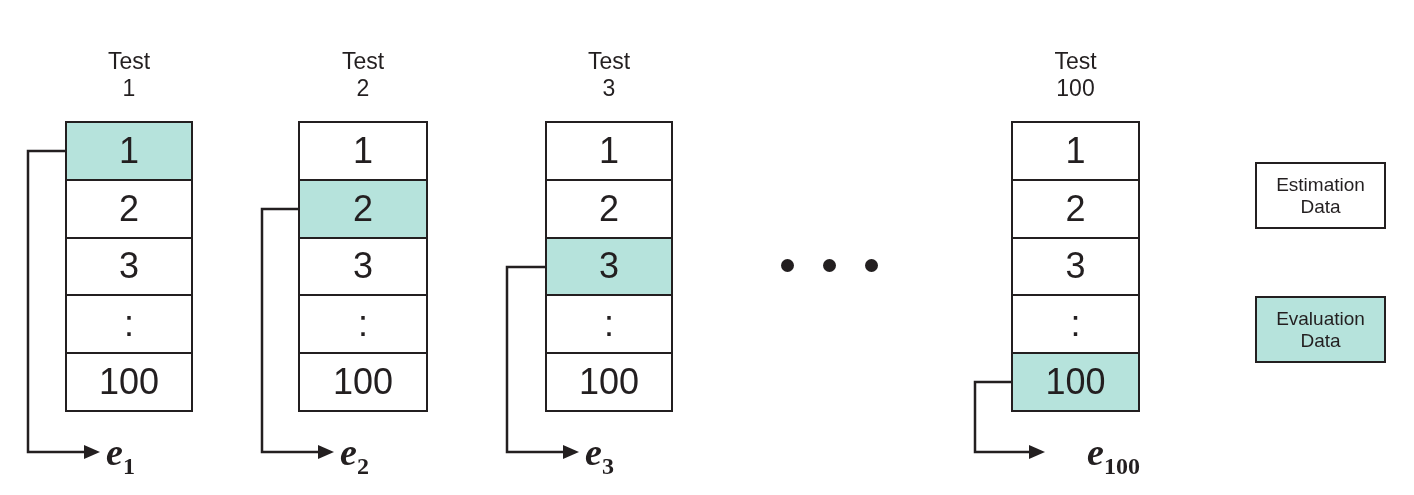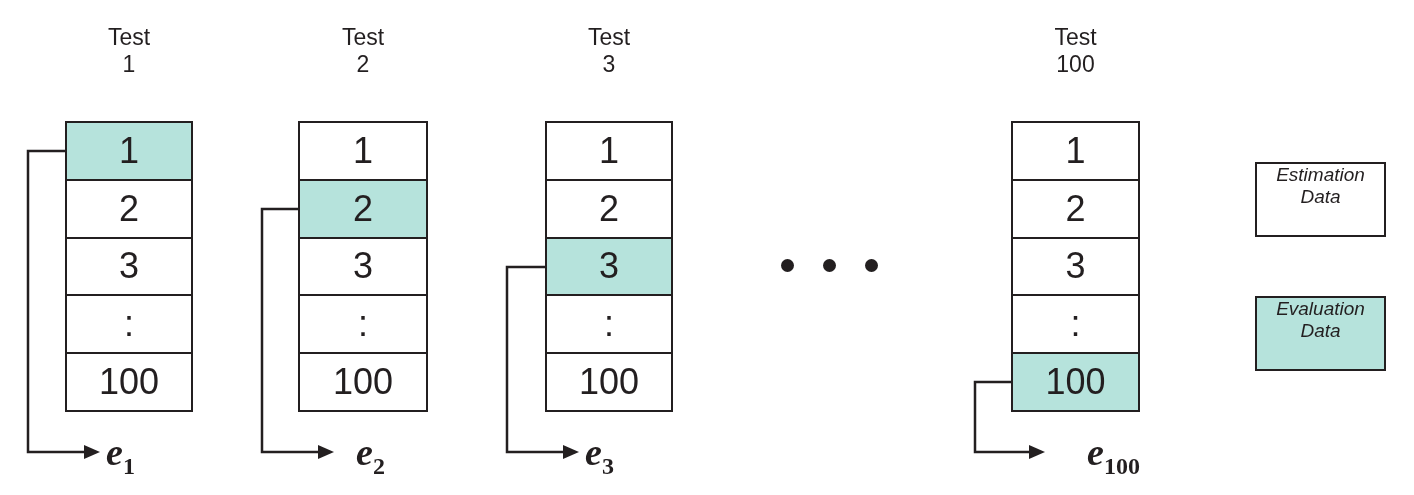--- a/index.html
+++ b/index.html
@@ -17,21 +17,21 @@
     position: relative;
     width: 1414px;
     height: 495px;
     background: #ffffff;
     overflow: hidden;
   }
 
   
   .column-title {
     position: absolute;
-    top: 24px;
+    top: 48px;
     text-align: center;
     font-size: 23px;
     line-height: 27px;
     color: var(--text-color);
   }
   .t1 { left: 65px;  width: 128px; }
   .t2 { left: 298px; width: 130px; }
   .t3 { left: 545px; width: 128px; }
   .t4 { left: 1011px;width: 129px; }
 
@@ -85,21 +85,21 @@
     color: var(--text-color);
     white-space: nowrap;
     font-weight: bold;
   }
   .error-label sub {
     font-style: normal;
     font-size: 24px;
     line-height: 0;
   }
   .e1 { left: 106px; }
-  .e2 { left: 356px; }
+  .e2 { left: 340px; }
   .e3 { left: 585px; text-align: right; }
   .e4 { left: 1087px; }
 
   
   .dots {
     position: absolute;
     left: 781px;
     top: 259px;
     display: flex;
     gap: 29px;
@@ -108,30 +108,30 @@
     width: 13px; height: 13px;
     border-radius: 50%;
     background: var(--line-color);
   }
 
   
   .legend-box {
     position: absolute;
     left: 1255px;
     width: 131px;
-    height: 75px;
+    height: 67px;
     border: 2.5px solid var(--line-color);
     display: flex;
     flex-direction: column;
     align-items: center;
+    justify-content: center;
     text-align: center;
     font-size: 19px;
     line-height: 22px;
     color: var(--text-color);
-    font-style: italic;
   }
   .legend-estimation { top: 162px; background: #ffffff; }
   .legend-evaluation { top: 296px; background: var(--eval-fill); }
 </style>
 </head>
 <body>
 
 <div class="canvas">
 
   <div class="column-title t1">

